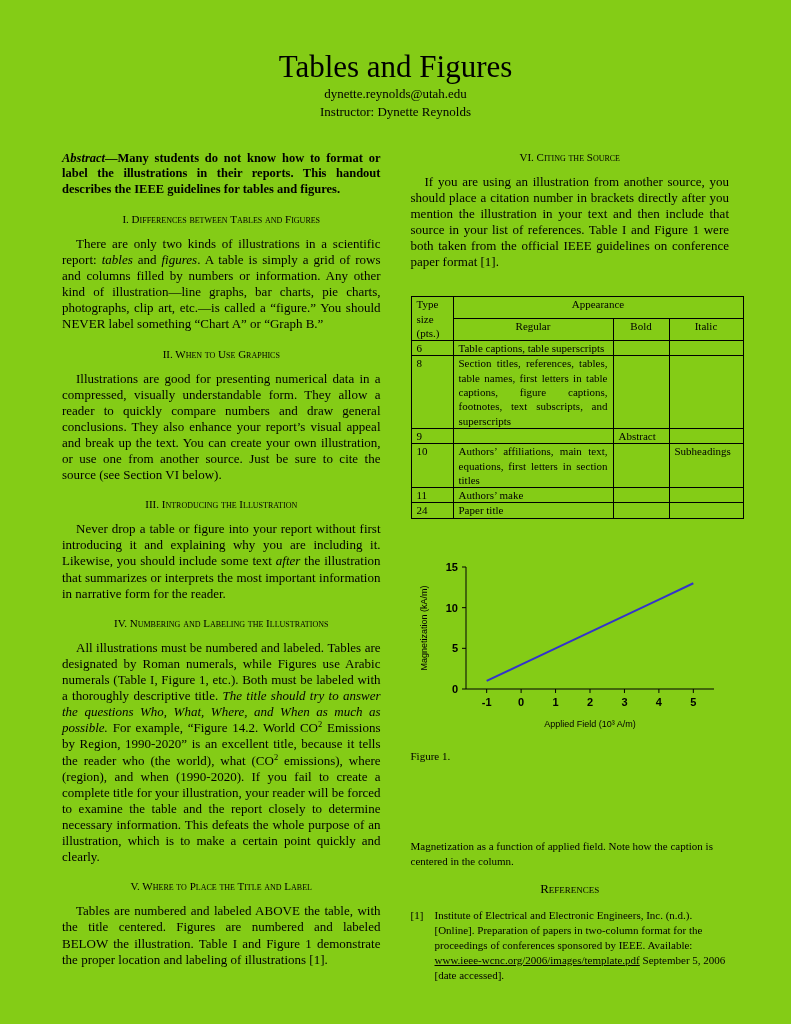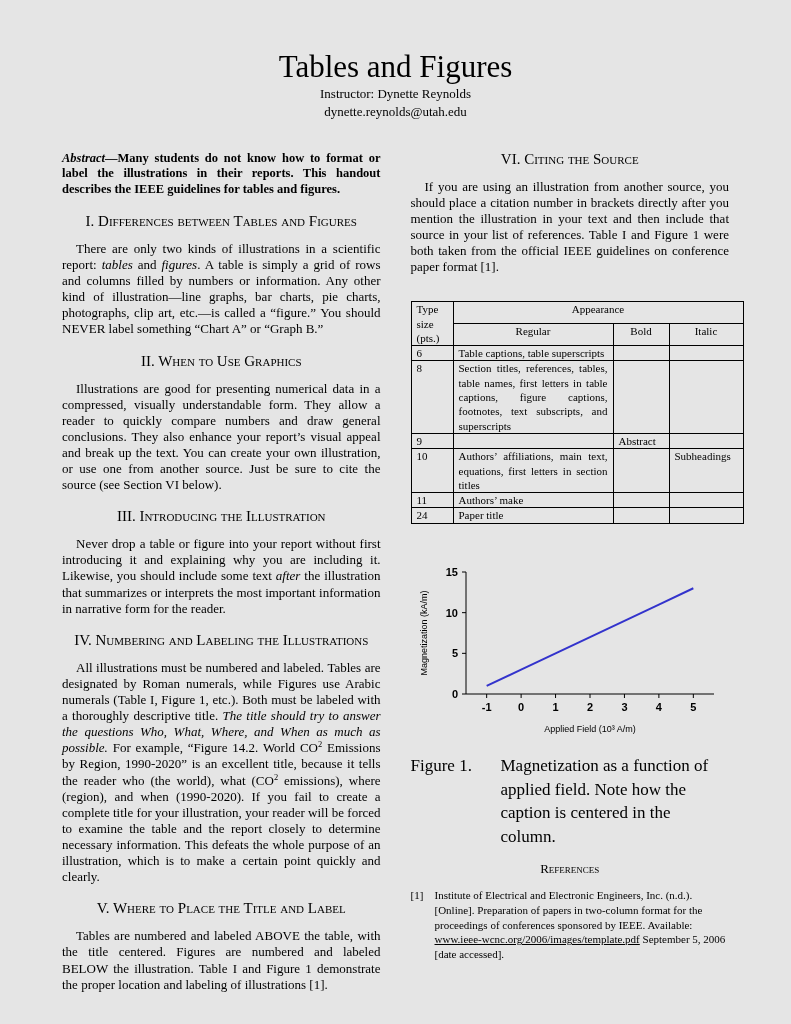--- a/index.html
+++ b/index.html
@@ -1,38 +1,38 @@
 <!DOCTYPE html>
 <html><head>
 <meta charset="utf-8">
 <style>
   * { margin: 0; padding: 0; box-sizing: border-box; }
   html, body { background: #ffffff; }
   .page {
-    width: 791px; height: 1024px; margin: 0 auto; background: #e5e5e5;
+    width: 791px; height: 1024px; margin: 0 auto; background: #84cc16;
     font-family: "Liberation Serif", serif; color: #000;
     padding: 50px 62px 36px; overflow: hidden; position: relative;
   }
   .doc-header { text-align: center; }
   .doc-title { font-size: 31px; font-weight: normal; line-height: 1.1; }
   .doc-sub { font-size: 13px; line-height: 1.25; margin-top: 2px; }
   .columns { display: flex; gap: 30px; margin-top: 30px; }
   .col { flex: 1 1 0; min-width: 0; }
 
   p.body {
     font-size: 13px; line-height: 1.24; text-align: justify;
     text-indent: 14px; margin: 0;
   }
   .abstract {
     font-size: 12.5px; font-weight: bold; text-align: justify;
     line-height: 1.26; margin: 0;
   }
   .section-heading {
     text-align: center; font-variant: small-caps; font-weight: normal;
-    font-size: 15px; margin: 15px 0 11px;
+    font-size: 11px; margin: 15px 0 11px;
   }
 
   .seg-i  { font-style: italic; }
   .seg-b  { font-weight: bold; }
   .seg-bi { font-weight: bold; font-style: italic; }
   .seg-sup { vertical-align: super; font-size: 0.65em; line-height: 0; }
   .seg-u  { text-decoration: underline; cursor: pointer; }
 
   .table-caption {
     text-align: center; font-variant: small-caps; font-size: 11.5px;
@@ -50,41 +50,41 @@
   table.ieee .th-size { width: 42px; }
   table.ieee .th-appearance { text-align: center; }
   table.ieee thead tr.subhead th { text-align: center; }
   table.ieee col.c-regular { width: 160px; }
   table.ieee col.c-bold { width: 56px; }
   table.ieee col.c-italic { width: 74px; }
   table.ieee td.col-regular { text-align: justify; }
 
   .chart-wrap { margin: 38px 0 4px; display: flex; justify-content: center; }
 
-  .fig-caption { display: flex; font-size: 17px; line-height: 1.4; margin-top: 14px; }
+  .fig-caption { display: flex; font-size: 11px; line-height: 1.4; margin-top: 14px; flex-direction: column; }
   .fig-caption .label { flex: 0 0 90px; }
   .fig-caption .text { flex: 1 1 auto; }
 
   .ref-heading {
     text-align: center; font-variant: small-caps; font-weight: normal;
     font-size: 13px; margin: 12px 0 11px;
   }
   .ref-item { display: flex; font-size: 11px; line-height: 1.35; }
   .ref-item .ref-label { flex: 0 0 24px; }
   .ref-item .ref-text { flex: 1 1 auto; }
 </style>
 </head>
 <body>
 
 <div class="page">
 
   <header class="doc-header">
     <h1 class="doc-title">Tables and Figures</h1>
+    <div class="doc-sub">dynette.reynolds@utah.edu</div>
     <div class="doc-sub">Instructor: Dynette Reynolds</div>
-    <div class="doc-sub">dynette.reynolds@utah.edu</div>
   </header>
 
   <div class="columns">
 
     <div class="col">
       <p class="abstract"><span class="seg-bi">Abstract</span><span class="seg-b">—Many students do not know how to format or label the illustrations in their reports. This handout describes the IEEE guidelines for tables and figures.</span></p>
 
       <h3 class="section-heading">I. Differences between Tables and Figures</h3>
       <p class="body"><span>There are only two kinds of illustrations in a scientific report: </span><span class="seg-i">tables</span><span> and </span><span class="seg-i">figures</span><span>. A table is simply a grid of rows and columns filled by numbers or information. Any other kind of illustration—line graphs, bar charts, pie charts, photographs, clip art, etc.—is called a “figure.” You should NEVER label something “Chart A” or “Graph B.”</span></p>
 

